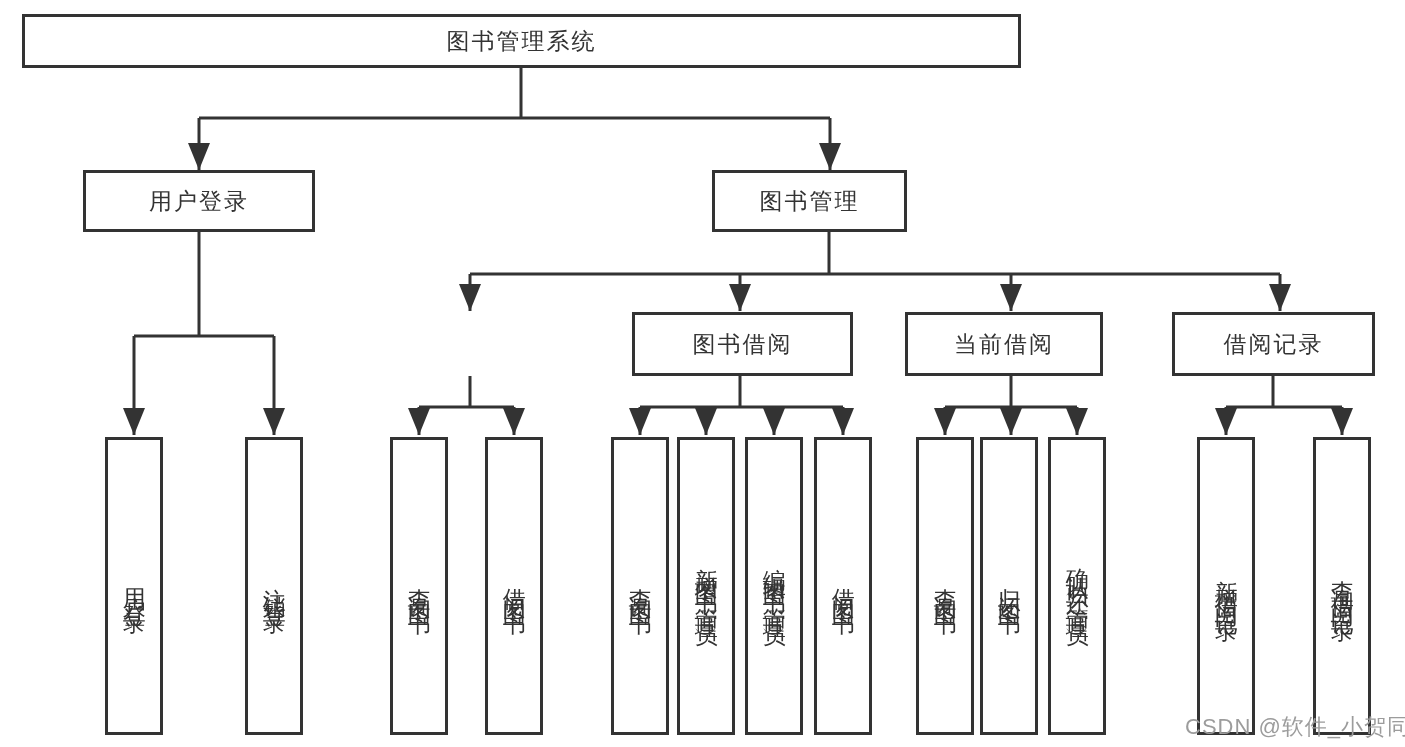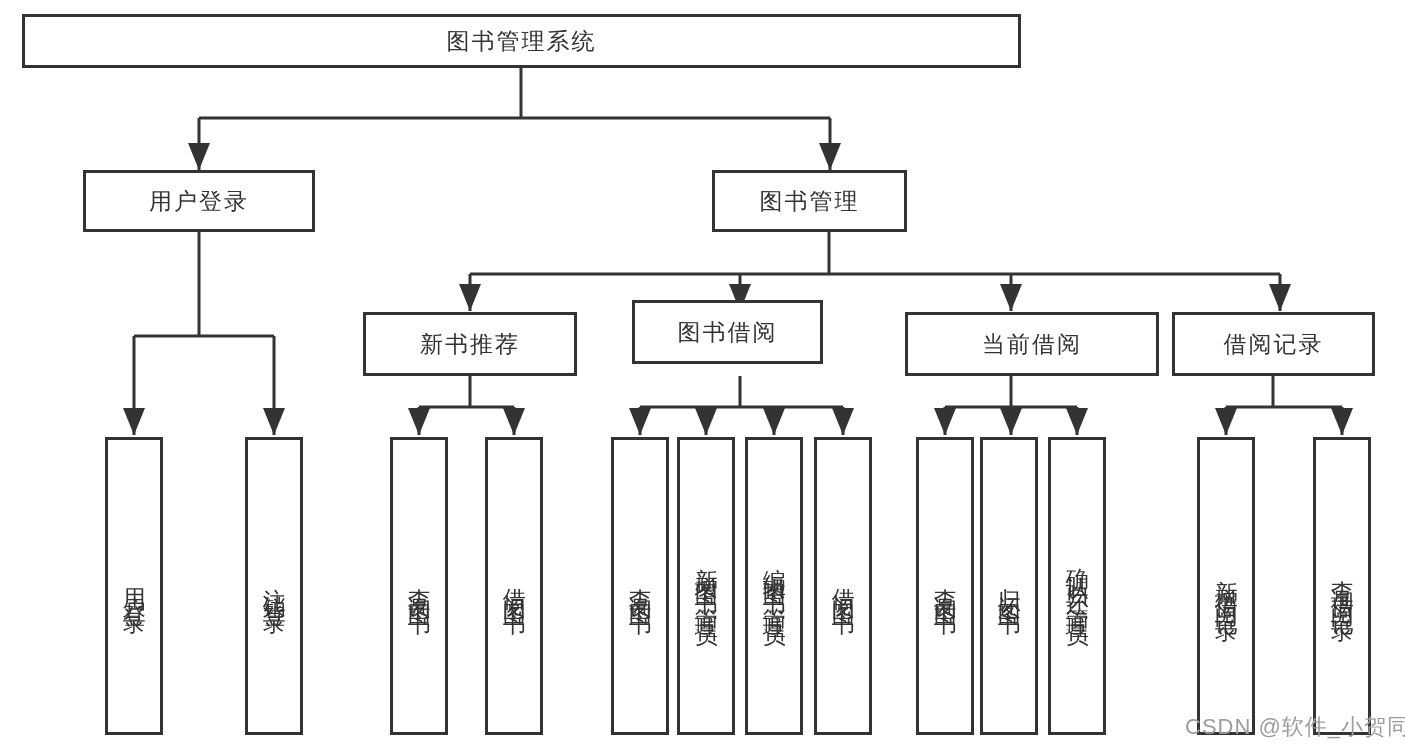--- a/index.html
+++ b/index.html
@@ -43,22 +43,22 @@
     line-height: 1.1;
     writing-mode: vertical-rl;
     text-orientation: mixed;
     letter-spacing: 8px;
   }
   
   #n-root   { left: 22px;   top: 14px;  width: 999px; height: 54px; }
   #n-login  { left: 83px;   top: 170px; width: 232px; height: 62px; }
   #n-mgmt   { left: 712px;  top: 170px; width: 195px; height: 62px; }
   #n-newbk  { left: 363px;  top: 312px; width: 214px; height: 64px; }
-  #n-borrow { left: 632px;  top: 300px; width: 191px; height: 64px; }
-  #n-cur    { left: 905px;  top: 312px; width: 254px; height: 64px; }
+  #n-borrow { left: 632px;  top: 312px; width: 221px; height: 64px; }
+  #n-cur    { left: 905px;  top: 312px; width: 198px; height: 64px; }
   #n-rec    { left: 1172px; top: 312px; width: 203px; height: 64px; }
   
   .leaf { top: 437px; width: 58px; height: 298px; }
   #l-g1a { left: 105px; }
   #l-g1b { left: 245px; }
   #l-g2a { left: 390px; }
   #l-g2b { left: 485px; }
   #l-g3a { left: 611px; }
   #l-g3b { left: 677px; }
   #l-g3c { left: 745px; }
@@ -123,21 +123,20 @@
 
     <line x1="1226" y1="407" x2="1226" y2="435" stroke="#333333" stroke-width="3" marker-end="url(#ah)"></line>
     <line x1="1342" y1="407" x2="1342" y2="435" stroke="#333333" stroke-width="3" marker-end="url(#ah)"></line>
   </svg>
 
   <div class="node h" id="n-root">图书管理系统</div>
 
   <div class="node h" id="n-login">用户登录</div>
   <div class="node h" id="n-mgmt">图书管理</div>
 
-  <div class="node h" id="n-newbk">新书推荐</div>
   <div class="node h" id="n-borrow">图书借阅</div>
   <div class="node h" id="n-cur">当前借阅</div>
   <div class="node h" id="n-rec">借阅记录</div>
 
   <div class="node v leaf" id="l-g1a">用户登录</div>
   <div class="node v leaf" id="l-g1b">注销登录</div>
 
   <div class="node v leaf" id="l-g2a">查询图书</div>
   <div class="node v leaf" id="l-g2b">借阅图书</div>
 

